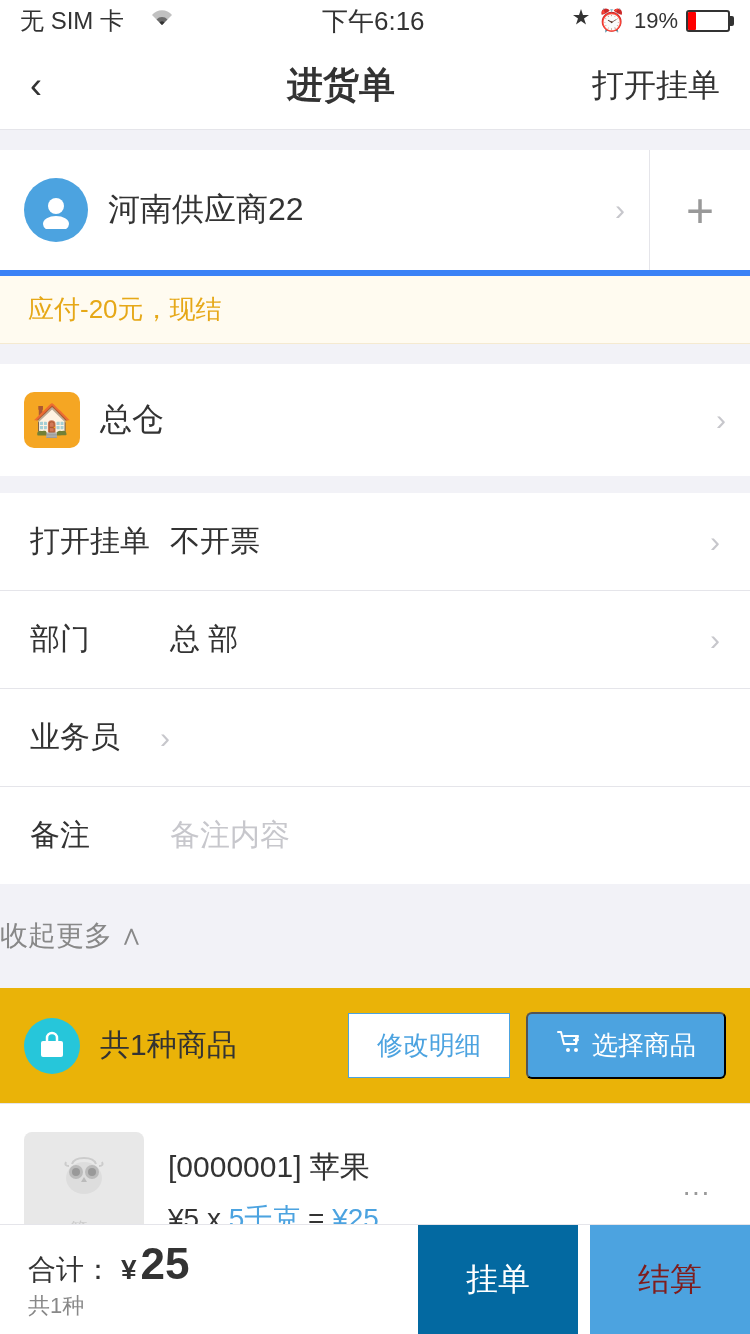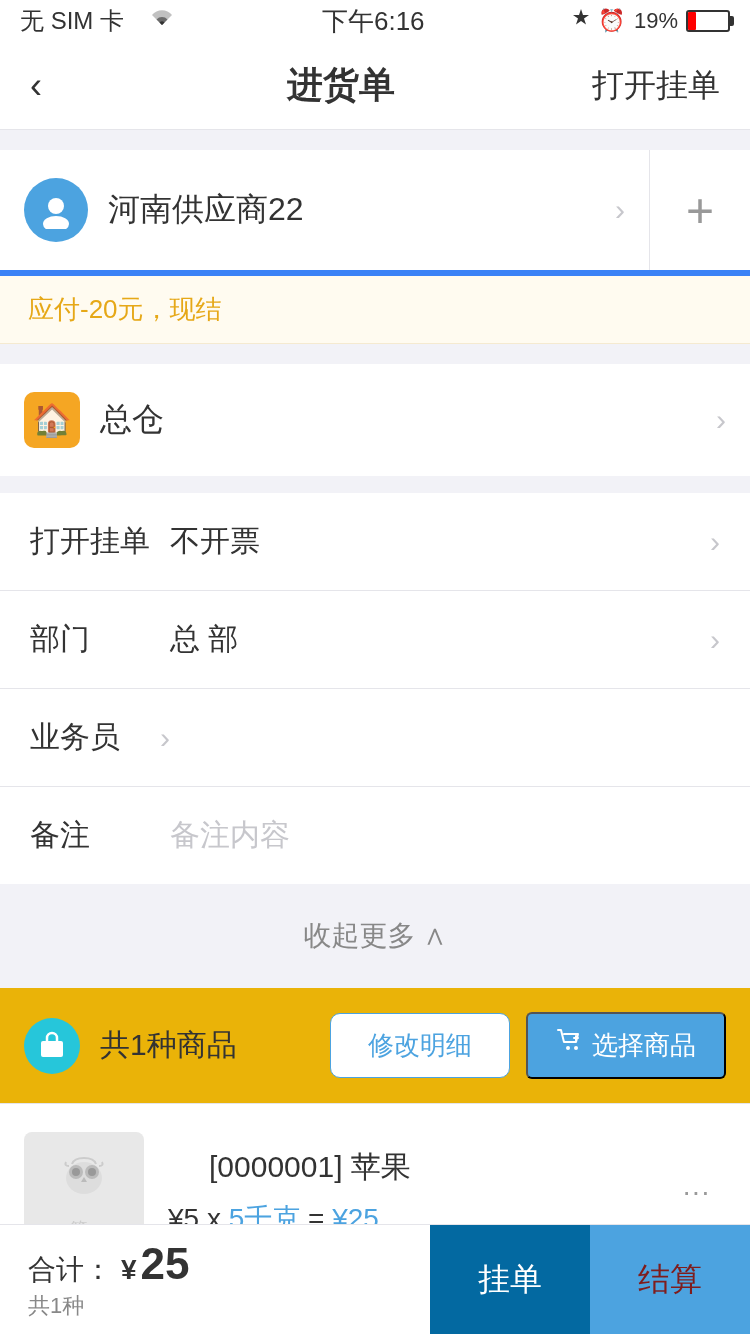--- a/index.html
+++ b/index.html
@@ -193,21 +193,20 @@
     .form-value.placeholder {
       color: #c7c7cc;
     }
 
     
     .collapse-row {
       background: #f2f2f7;
       height: 72px;
       display: flex;
       align-items: center;
-      justify-content: center;
       margin-top: 16px;
       cursor: pointer;
     }
     .collapse-text {
       font-size: 28px;
       color: #888;
     }
 
     
     .products-header {
@@ -228,34 +227,34 @@
     .products-count {
       flex: 1;
       font-size: 30px;
       color: #333;
     }
     .btn-outline {
       border: 1.5px solid #4ca3e0;
       background: #fff;
       color: #4ca3e0;
       font-size: 26px;
-      padding: 14px 37px;
-      border-radius: 10px;
+      padding: 14px 28px;
+      border-radius: 0;
       cursor: pointer;
       margin-right: 16px;
     }
     .btn-filled {
       background: #4ca3e0;
       color: #fff;
       font-size: 26px;
       padding: 14px 28px;
       border-radius: 6px;
       cursor: pointer;
       display: flex;
-      align-items: flex-start;
+      align-items: center;
       gap: 8px;
     }
 
     
     .product-item {
       background: #fff;
       display: flex;
       align-items: center;
       padding: 28px 24px;
       border-top: 1px solid #e5e5ea;
@@ -274,21 +273,20 @@
       display: flex; flex-direction: column; align-items: center;
       color: #aaa;
     }
     .product-info {
       flex: 1;
     }
     .product-name {
       font-size: 30px;
       color: #333;
       margin-bottom: 12px;
-      margin-left: 41px;
     }
     .product-price {
       font-size: 28px;
       color: #333;
     }
     .product-price .highlight {
       color: #4ca3e0;
     }
     .product-more {
       width: 60px;
@@ -301,20 +299,21 @@
     
     .bottom-bar {
       position: fixed;
       bottom: 0;
       width: 750px;
       height: 110px;
       background: #fff;
       display: flex;
       align-items: stretch;
       border-top: 1px solid #e5e5ea;
+      gap: 12px;
     }
     .total-section {
       flex: 1;
       display: flex;
       flex-direction: column;
       justify-content: center;
       padding: 0 28px;
     }
     .total-label {
       font-size: 28px;

